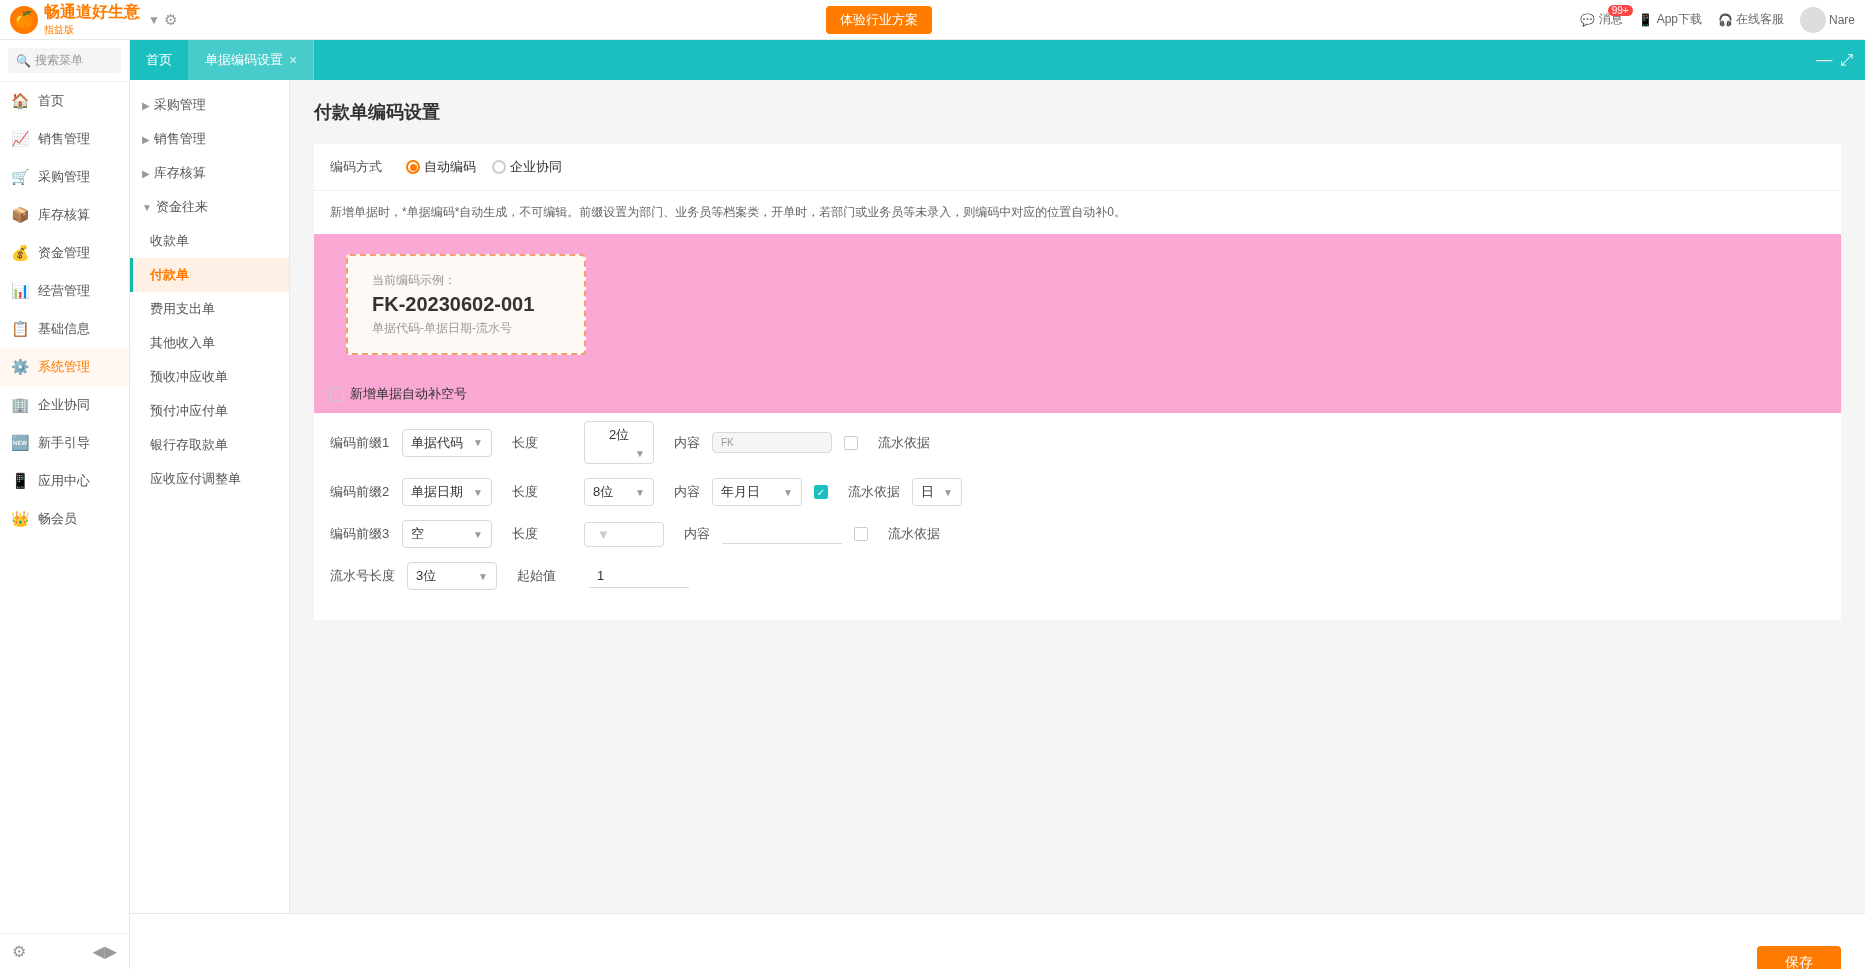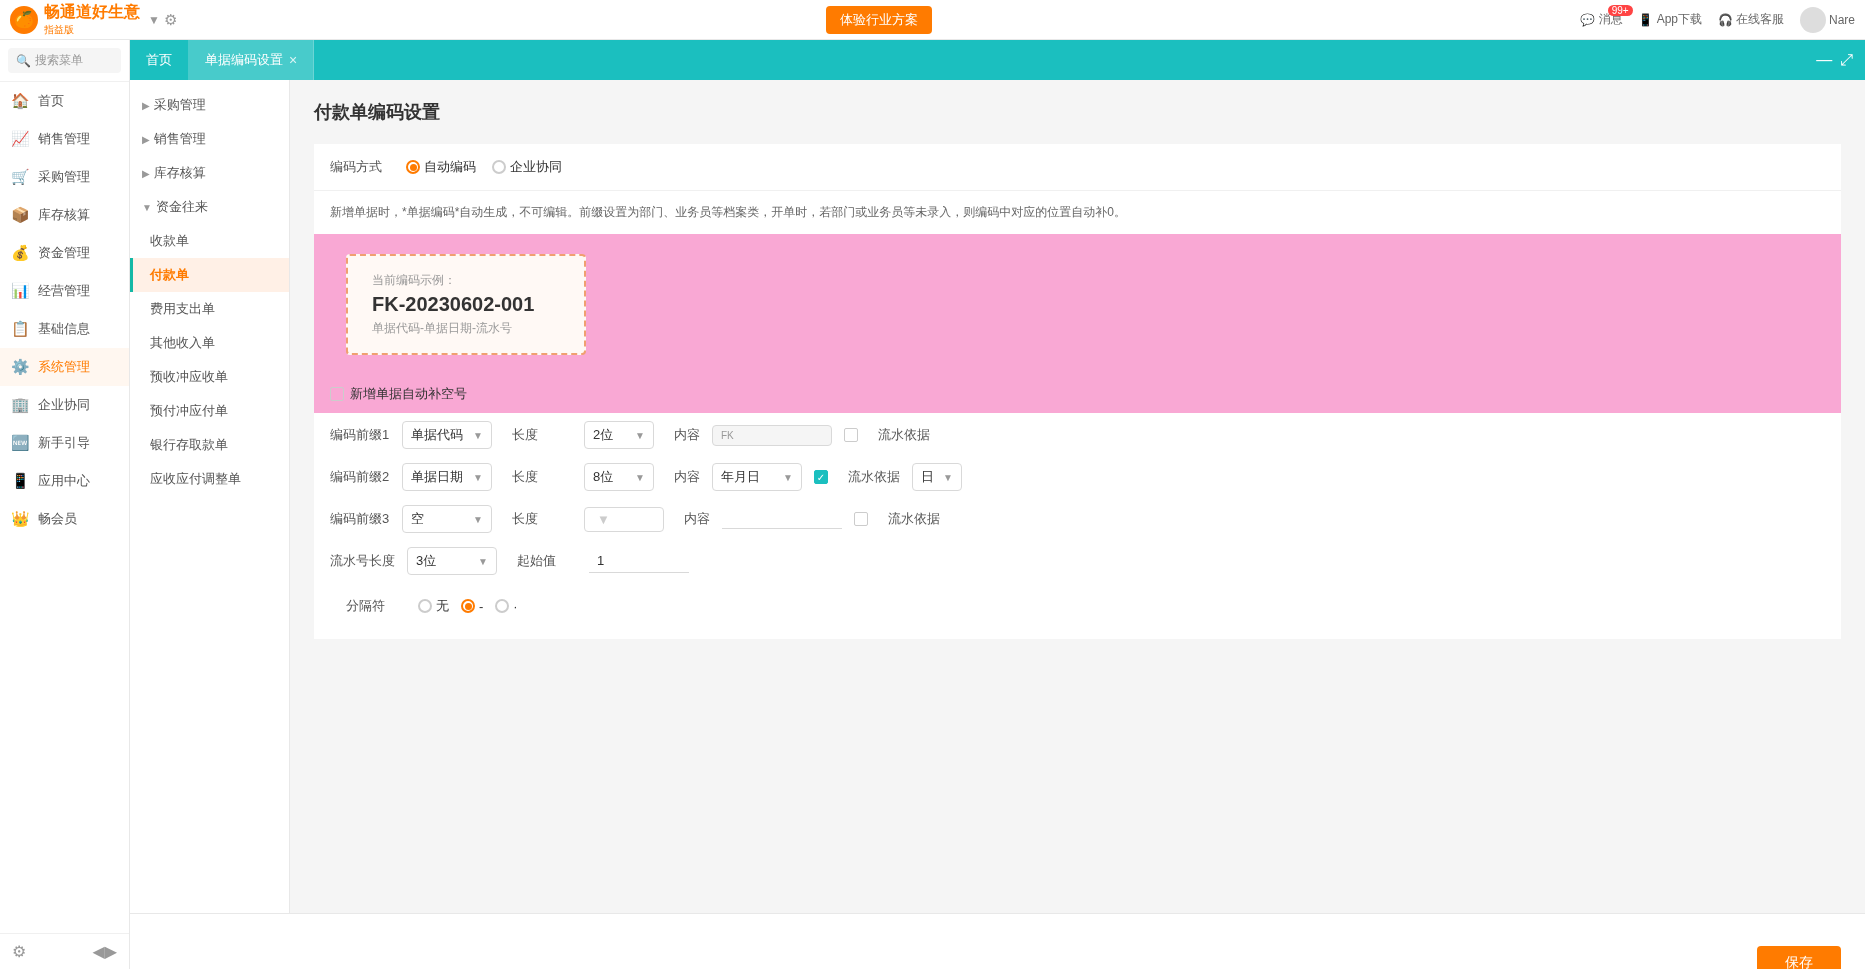--- a/index.html
+++ b/index.html
@@ -515,21 +515,21 @@
 
         <div class="form-section">
 
           <div class="form-row">
             <span class="form-label">编码前缀1</span>
             <div class="form-select">
               <span>单据代码</span>
               <span class="arrow-down">▼</span>
             </div>
             <span class="form-label" style="margin-left:8px;">长度</span>
-            <div class="form-select" style="min-width:70px;">
+            <div class="form-select" style="min-width:70px;flex-direction:column;">
               <span>2位</span>
               <span class="arrow-down">▼</span>
             </div>
             <span class="form-content-label" style="margin-left:8px;">内容</span>
             <input class="form-input-wide" value="FK" readonly="" style="background: rgb(245, 245, 245); color: rgb(153, 153, 153);">
             <div class="flow-checkbox">
               <div class="flow-checkbox-box"></div>
               <span>流水依据</span>
             </div>
           </div>
@@ -582,35 +582,20 @@
           <div class="form-row">
             <span class="form-label">流水号长度</span>
             <div class="form-select">
               <span>3位</span>
               <span class="arrow-down">▼</span>
             </div>
             <span class="form-label" style="margin-left:8px;">起始值</span>
             <input class="form-input" value="1" style="width: 100px; border-bottom: 1px solid rgb(217, 217, 217); border-top: none; border-left: none; border-right: none; border-radius: 0px; background: rgb(255, 255, 255);">
           </div>
 
-          <div class="sep-row">
-            <span class="sep-label">分隔符</span>
-            <label class="radio-item">
-              <div class="radio-circle"></div>
-              <span>无</span>
-            </label>
-            <label class="radio-item">
-              <div class="radio-circle checked"></div>
-              <span>-</span>
-            </label>
-            <label class="radio-item">
-              <div class="radio-circle"></div>
-              <span>·</span>
-            </label>
-          </div>
         </div>
       </div>
 
       <div style="position:fixed;bottom:0;left:130px;right:0;height:56px;background:#fff;border-top:1px solid #e8e8e8;display:flex;align-items:center;justify-content:flex-end;padding:0 24px;">
         <button class="save-btn">保存</button>
       </div>
     </div>
   </div>
 </div>
 

